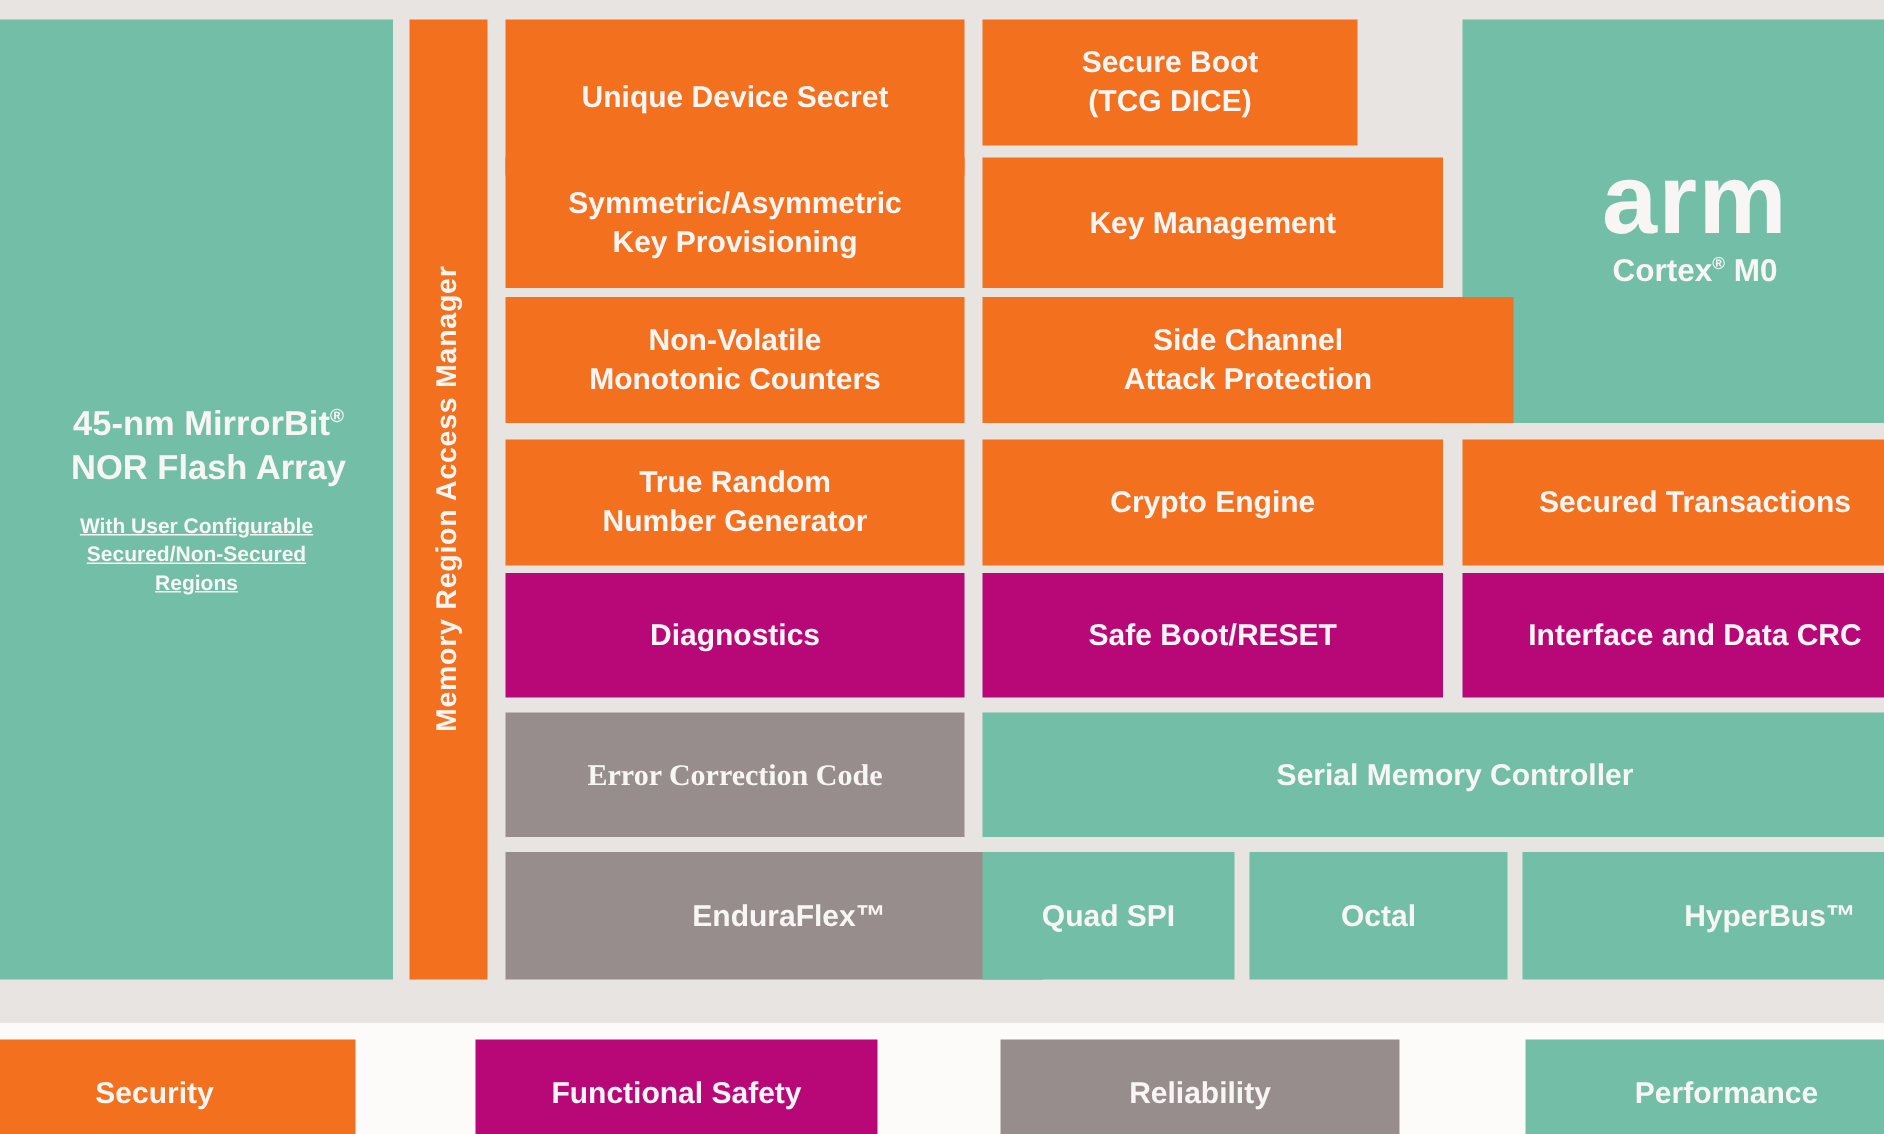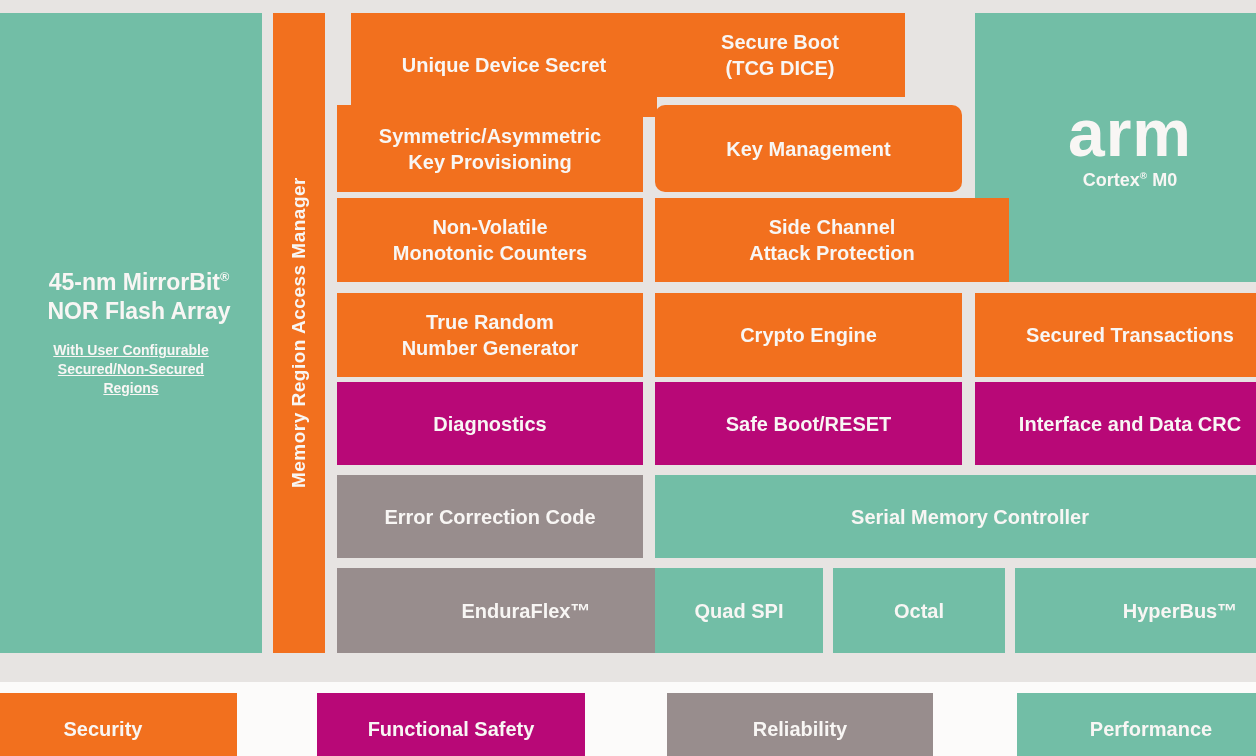--- a/index.html
+++ b/index.html
@@ -26,21 +26,21 @@
   .flash-sub{font-size:14px;line-height:1.35;text-decoration:underline;}
   
   .mram{left:273px;top:13px;width:52px;height:640px;}
   .mram .vtext{
     writing-mode:vertical-rl;transform:rotate(180deg);
     font-size:19px;letter-spacing:.5px;white-space:nowrap;
   }
   
   .armblk{left:975px;top:13px;width:310px;height:269px;flex-direction:column;}
   .arm-logo{font-size:66px;line-height:.95;letter-spacing:1px;}
-  .arm-core{font-size:18px;margin-top:4px;}
+  .arm-core{font-size:21px;margin-top:4px;}
   
   .legend-item{
     position:absolute;top:693px;height:72px;display:flex;align-items:center;justify-content:center;
     color:#F8F6F4;font-weight:bold;font-size:20px;text-align:center;
   }
 </style>
 </head>
 <body>
 
 <div class="canvas">
@@ -50,48 +50,48 @@
     <div class="flash-title"><span>45-nm MirrorBit</span><sup>®</sup><br><span>NOR Flash Array</span></div>
     <div class="flash-sub">With User Configurable
 Secured/Non-Secured
 Regions</div>
   </div>
 
   <div class="block orange mram">
     <span class="vtext">Memory Region Access Manager</span>
   </div>
 
-  <div class="block orange" style="left:351px;top:13px;width:306px;height:104px;">Unique Device Secret</div>
+  <div class="block orange" style="left:337px;top:13px;width:306px;height:104px;">Unique Device Secret</div>
   <div class="block orange" style="left:655px;top:13px;width:250px;height:84px;">Secure Boot
 (TCG DICE)</div>
 
   <div class="block teal armblk">
     <div class="arm-logo">arm</div>
     <div class="arm-core"><span>Cortex</span><sup>®</sup><span> M0</span></div>
   </div>
 
   <div class="block orange" style="left:337px;top:105px;width:306px;height:87px;">Symmetric/Asymmetric
 Key Provisioning</div>
-  <div class="block orange" style="left:655px;top:105px;width:307px;height:87px;border-radius:10px;">Key Management</div>
+  <div class="block orange" style="left:655px;top:105px;width:307px;height:87px;">Key Management</div>
 
   <div class="block orange" style="left:337px;top:198px;width:306px;height:84px;">Non-Volatile
 Monotonic Counters</div>
   <div class="block orange" style="left:655px;top:198px;width:354px;height:84px;">Side Channel
 Attack Protection</div>
 
   <div class="block orange" style="left:337px;top:293px;width:306px;height:84px;">True Random
 Number Generator</div>
   <div class="block orange" style="left:655px;top:293px;width:307px;height:84px;">Crypto Engine</div>
   <div class="block orange" style="left:975px;top:293px;width:310px;height:84px;">Secured Transactions</div>
 
   <div class="block magenta" style="left:337px;top:382px;width:306px;height:83px;">Diagnostics</div>
   <div class="block magenta" style="left:655px;top:382px;width:307px;height:83px;">Safe Boot/RESET</div>
   <div class="block magenta" style="left:975px;top:382px;width:310px;height:83px;">Interface and Data CRC</div>
 
-  <div class="block gray" style="left:337px;top:475px;width:306px;height:83px;">Error Correction Code</div>
+  <div class="block gray" style="left:337px;top:475px;width:306px;height:83px;font-family:Liberation Serif, serif;">Error Correction Code</div>
   <div class="block teal" style="left:655px;top:475px;width:630px;height:83px;">Serial Memory Controller</div>
 
   <div class="block gray" style="left:337px;top:568px;width:338px;height:85px;padding-left:20px;">EnduraFlex™</div>
   <div class="block teal" style="left:655px;top:568px;width:168px;height:85px;">Quad SPI</div>
   <div class="block teal" style="left:833px;top:568px;width:172px;height:85px;">Octal</div>
   <div class="block teal" style="left:1015px;top:568px;width:330px;height:85px;">HyperBus™</div>
 
   <div class="legend-item orange" style="left:-31px;width:268px;">Security</div>
   <div class="legend-item magenta" style="left:317px;width:268px;">Functional Safety</div>
   <div class="legend-item gray" style="left:667px;width:266px;">Reliability</div>

